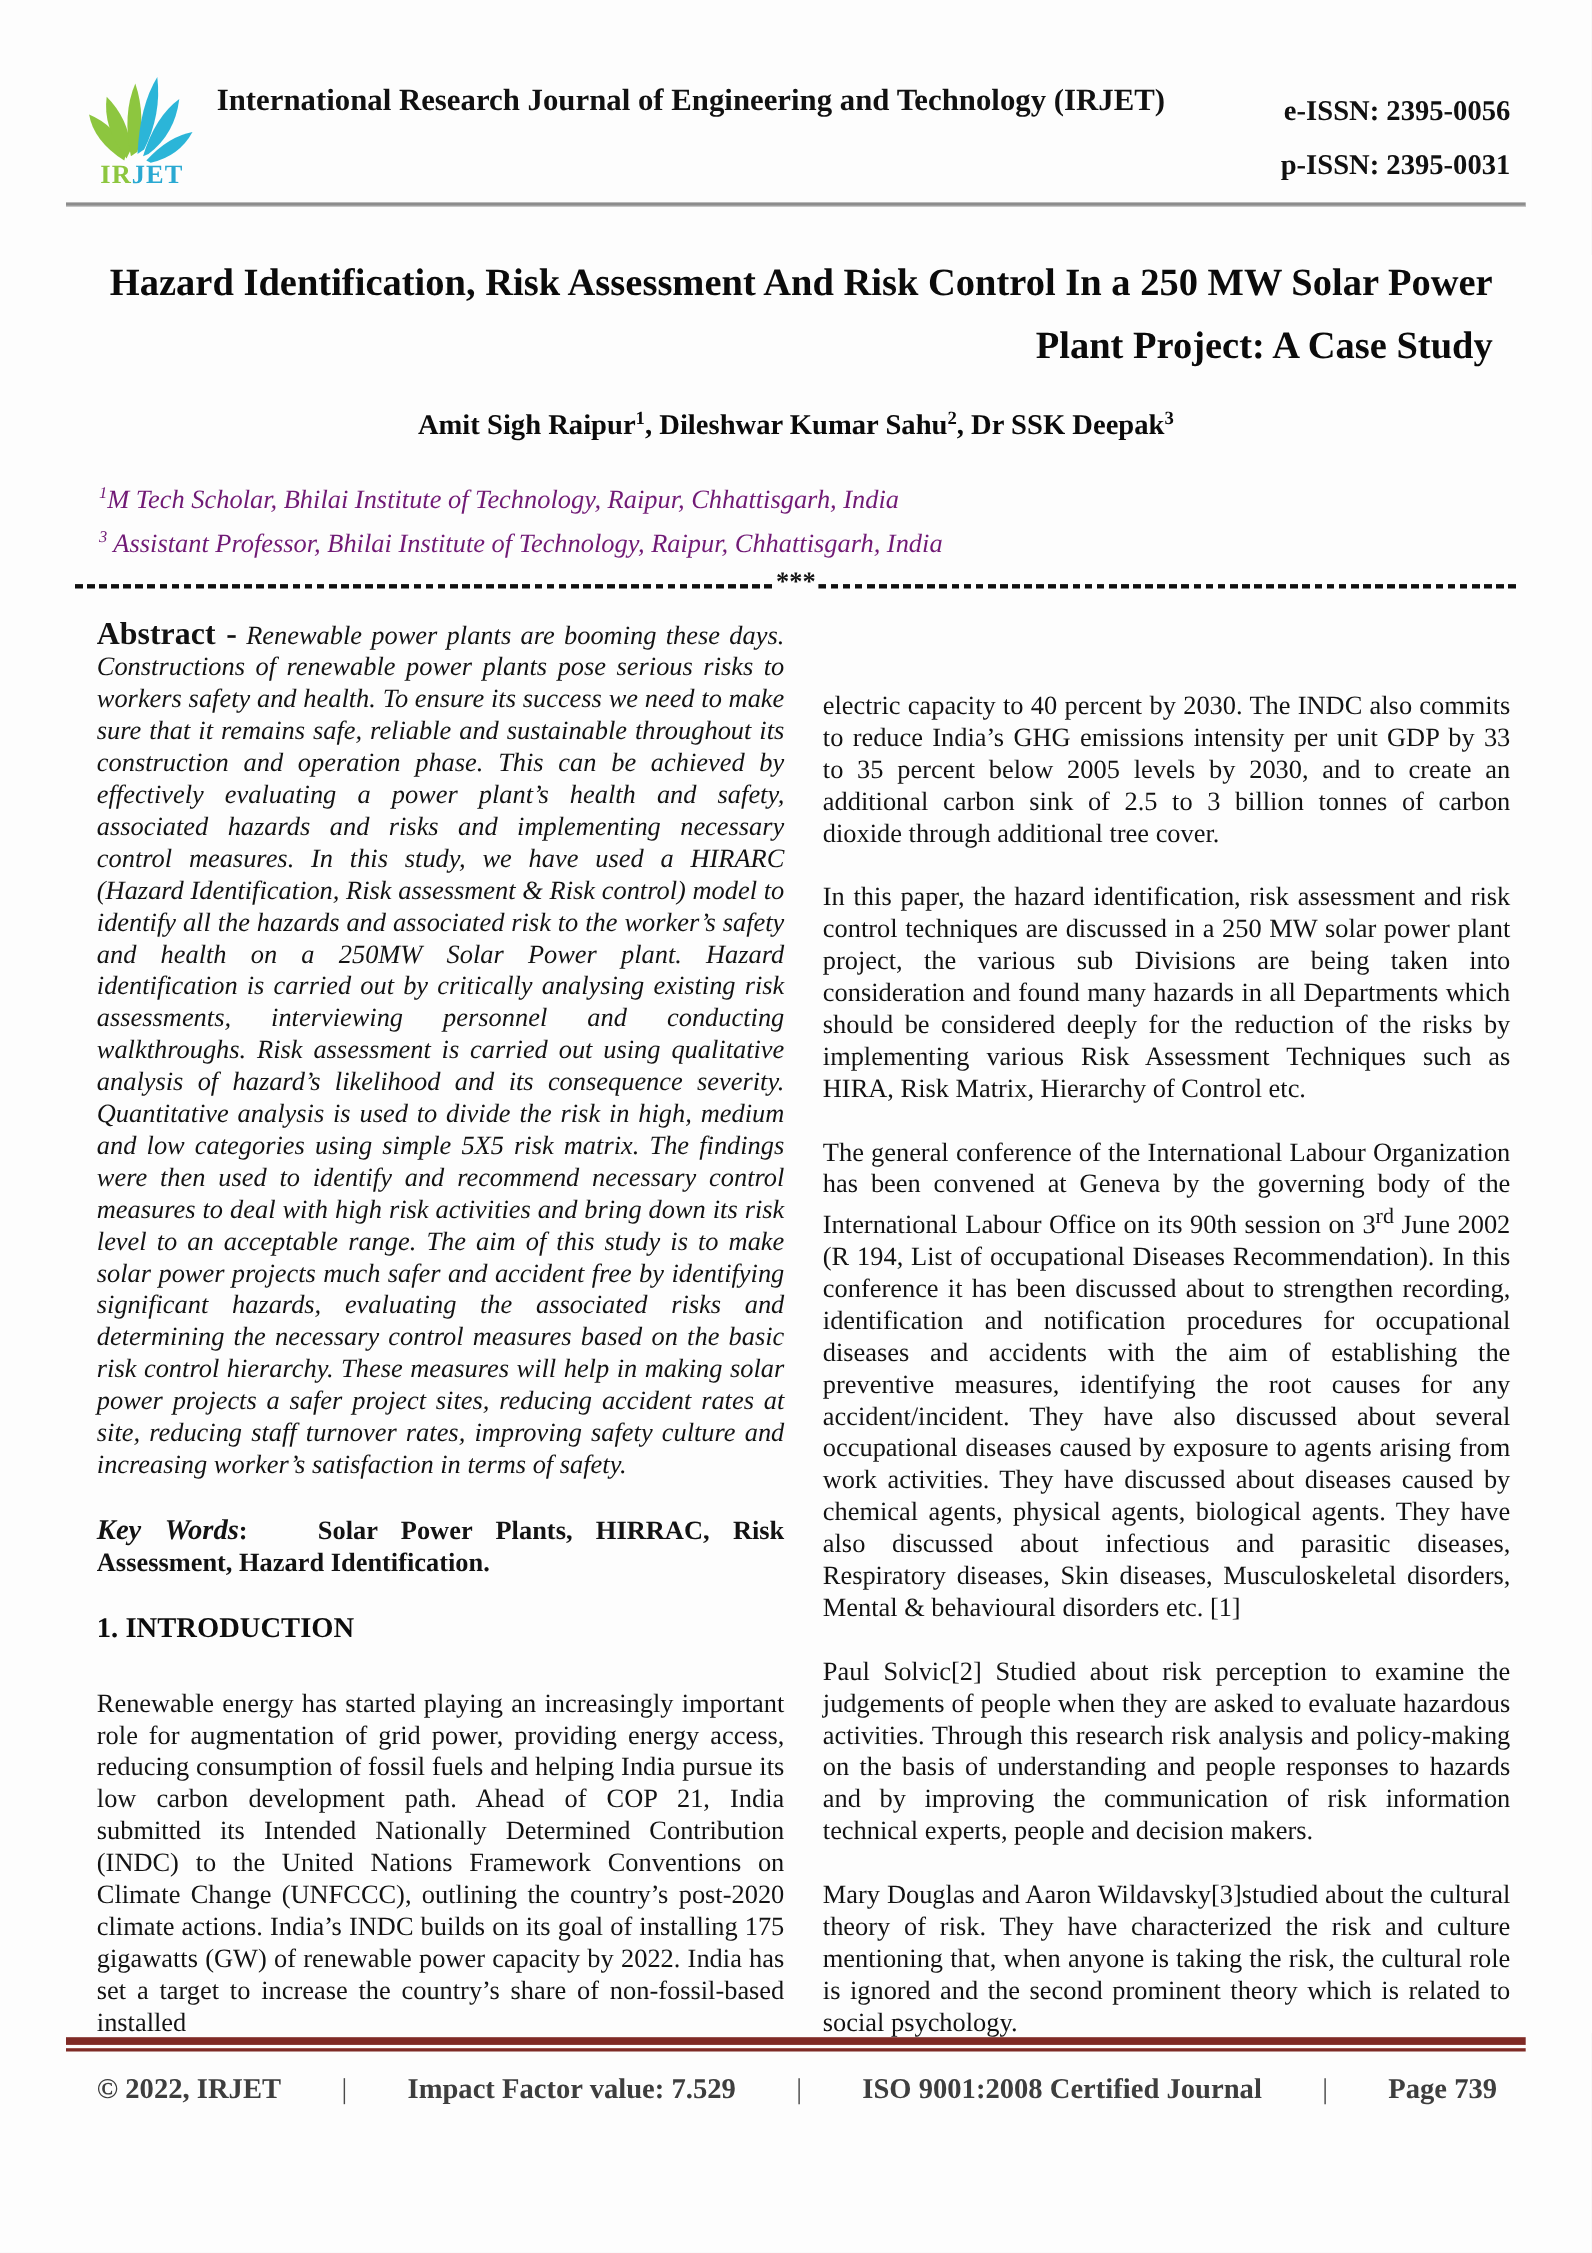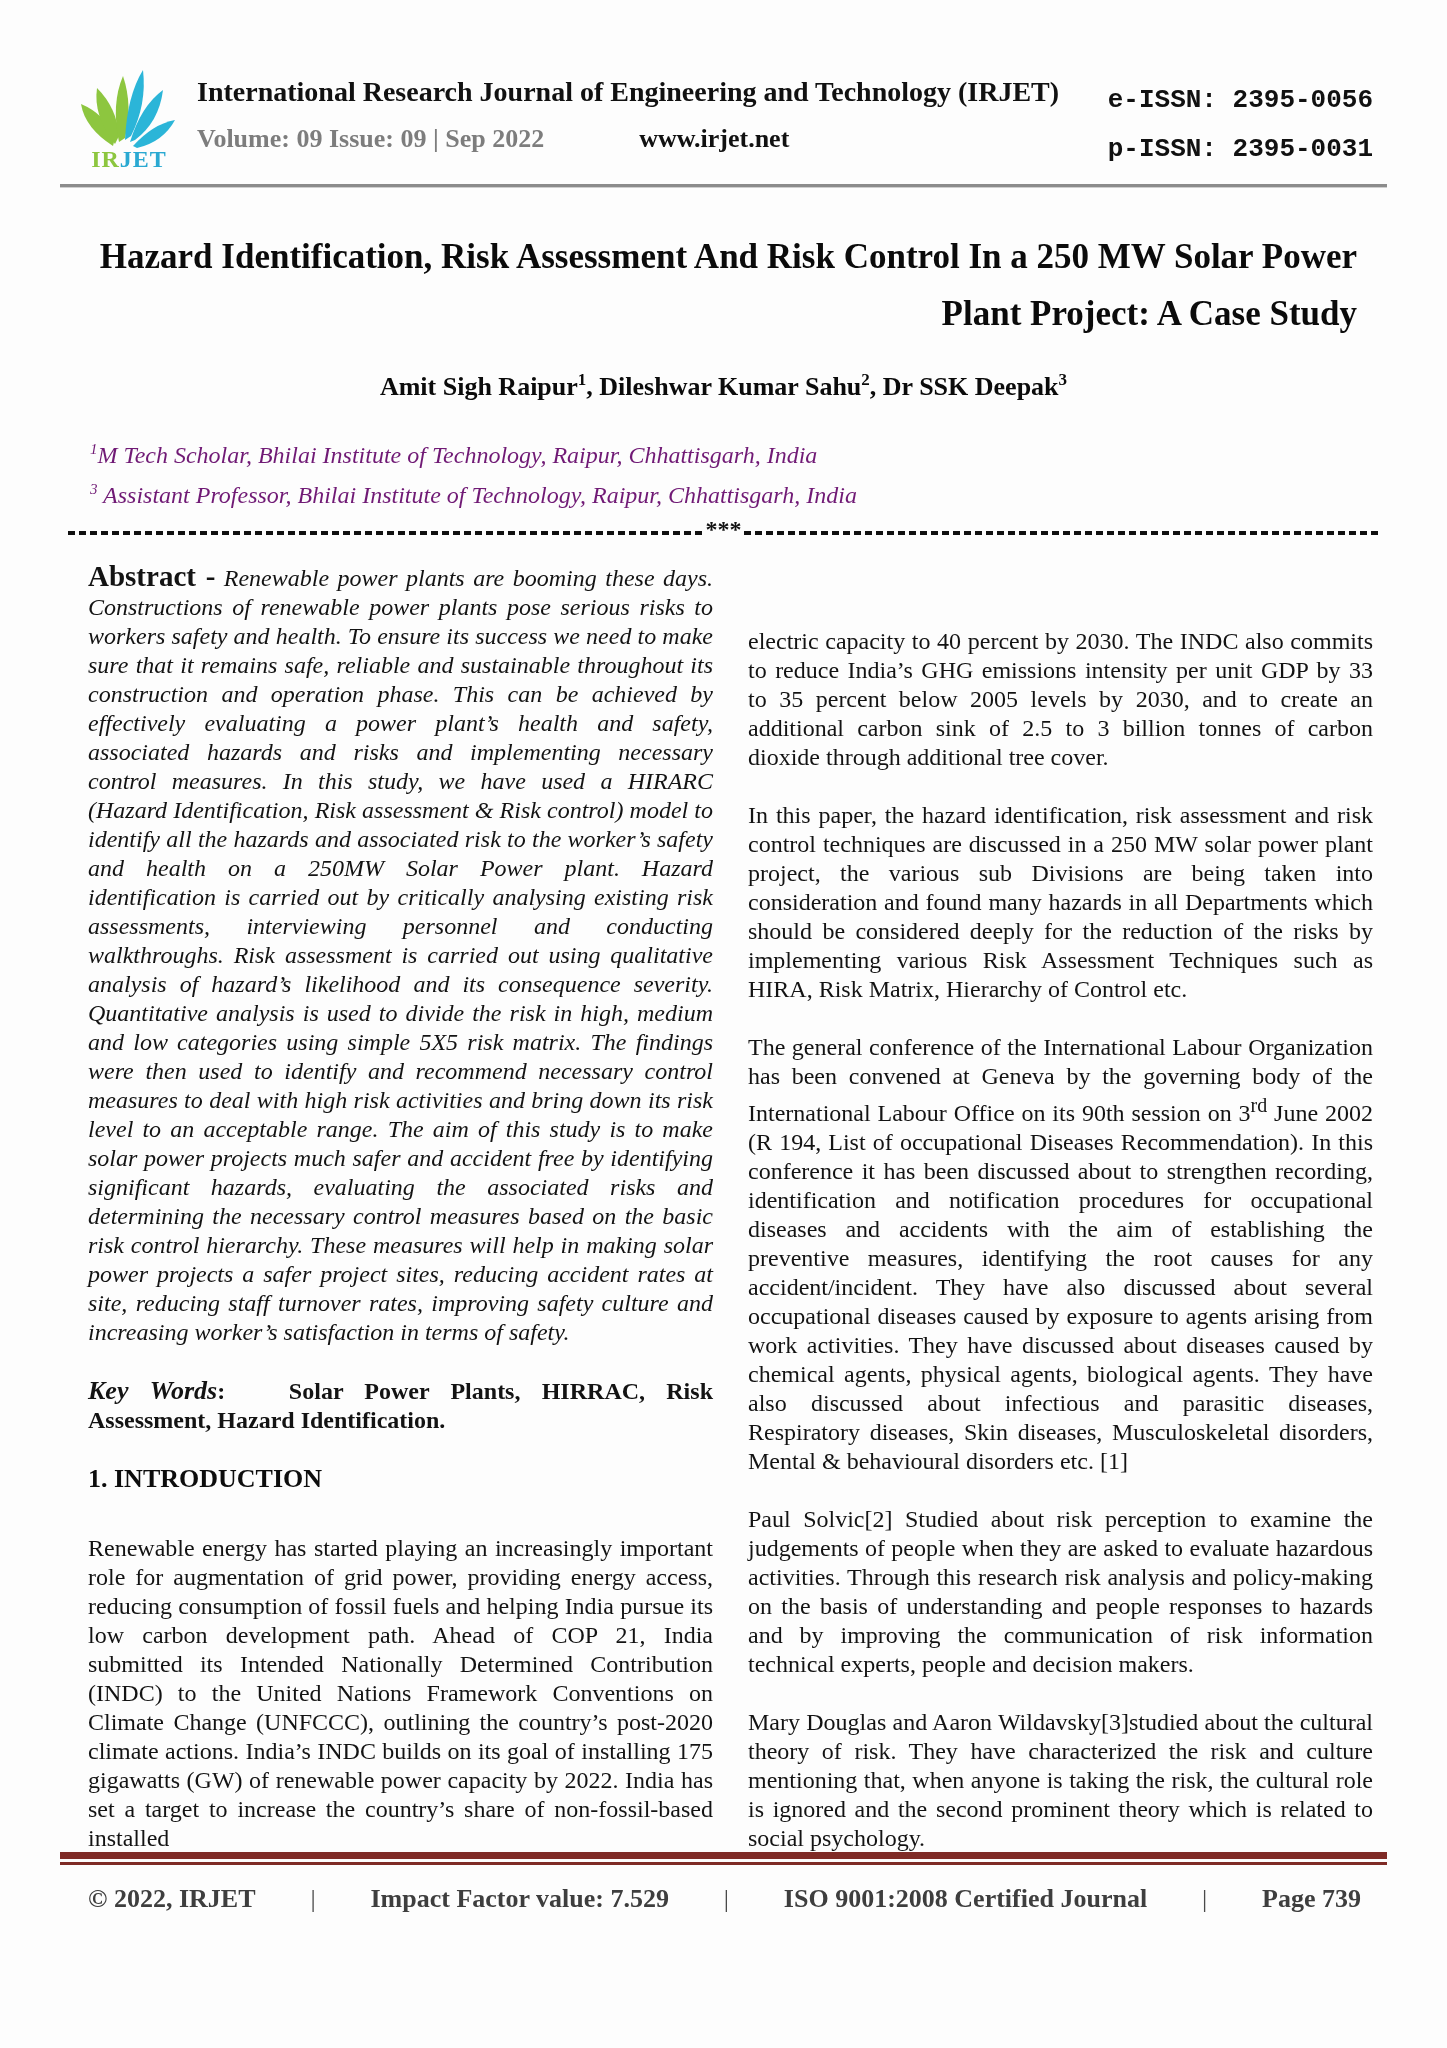--- a/index.html
+++ b/index.html
@@ -14,21 +14,21 @@
   .logo svg { display:block; }
   .logo-word { font-weight:bold; font-size:24px; letter-spacing:1px; margin-top:-6px; text-align:center; }
   .logo-ir { color:#8dc63f; }
   .logo-jet { color:#2aa9d2; }
   .hdr-mid { flex:1 1 auto; padding-left:14px; padding-top:10px; }
   .journal-name { font-weight:bold; font-size:28px; color:#111; white-space:nowrap; }
   .hdr-row2 { display:flex; margin-top:16px; align-items:baseline; }
   .volume-line { font-weight:bold; font-size:26px; color:#7d7d7d; }
   .website { font-weight:bold; font-size:26px; color:#111; margin-left:95px; }
   .hdr-right { flex:0 0 auto; text-align:right; padding-top:10px; }
-  .hdr-right div { font-weight:bold; font-size:26px; line-height:49px; color:#111; white-space:nowrap;font-family:Liberation Mono, monospace; }
+  .hdr-right div { font-weight:bold; font-size:26px; line-height:49px; color:#111; white-space:nowrap; }
   .hdr-rule { position:absolute; top:184px; left:60px; right:60px; height:4px;
               background:#8c8c8c; border-bottom:1px solid #cfcfcf; }
   
   .paper-title {
     position:absolute; top:228px; left:90px; right:90px;
     text-align:right; font-weight:bold; font-size:35px; line-height:57px; color:#0b0b0b;
   }
   .authors {
     position:absolute; top:370px; left:90px; right:90px;
     text-align:center; font-weight:bold; font-size:26px; color:#0b0b0b;
@@ -80,24 +80,20 @@
           <path d="M44,76 Q36,38 48,10 Q58,40 50,72 Z" fill="#8dc63f"></path>
           <path d="M50,74 Q52,30 68,4 Q72,38 56,70 Z" fill="#2bb5d8"></path>
           <path d="M55,76 Q66,40 88,24 Q84,56 60,74 Z" fill="#2bb5d8"></path>
           <path d="M58,80 Q78,58 100,54 Q88,76 62,82 Z" fill="#2bb5d8"></path>
         </g>
       </svg>
       <div class="logo-word"><span class="logo-ir">IR</span><span class="logo-jet">JET</span></div>
     </div>
     <div class="hdr-mid">
       <div class="journal-name">International Research Journal of Engineering and Technology (IRJET)</div>
-      <div class="hdr-row2">
-        <span class="volume-line">Volume: 09 Issue: 09 | Sep 2022</span>
-        <span class="website">www.irjet.net</span>
-      </div>
     </div>
     <div class="hdr-right">
       <div>e-ISSN: 2395-0056</div>
       <div>p-ISSN: 2395-0031</div>
     </div>
   </div>
   <div class="hdr-rule"></div>
 
   <h1 class="paper-title">Hazard Identification, Risk Assessment And Risk Control In a 250 MW Solar Power Plant Project: A Case Study</h1>
 

